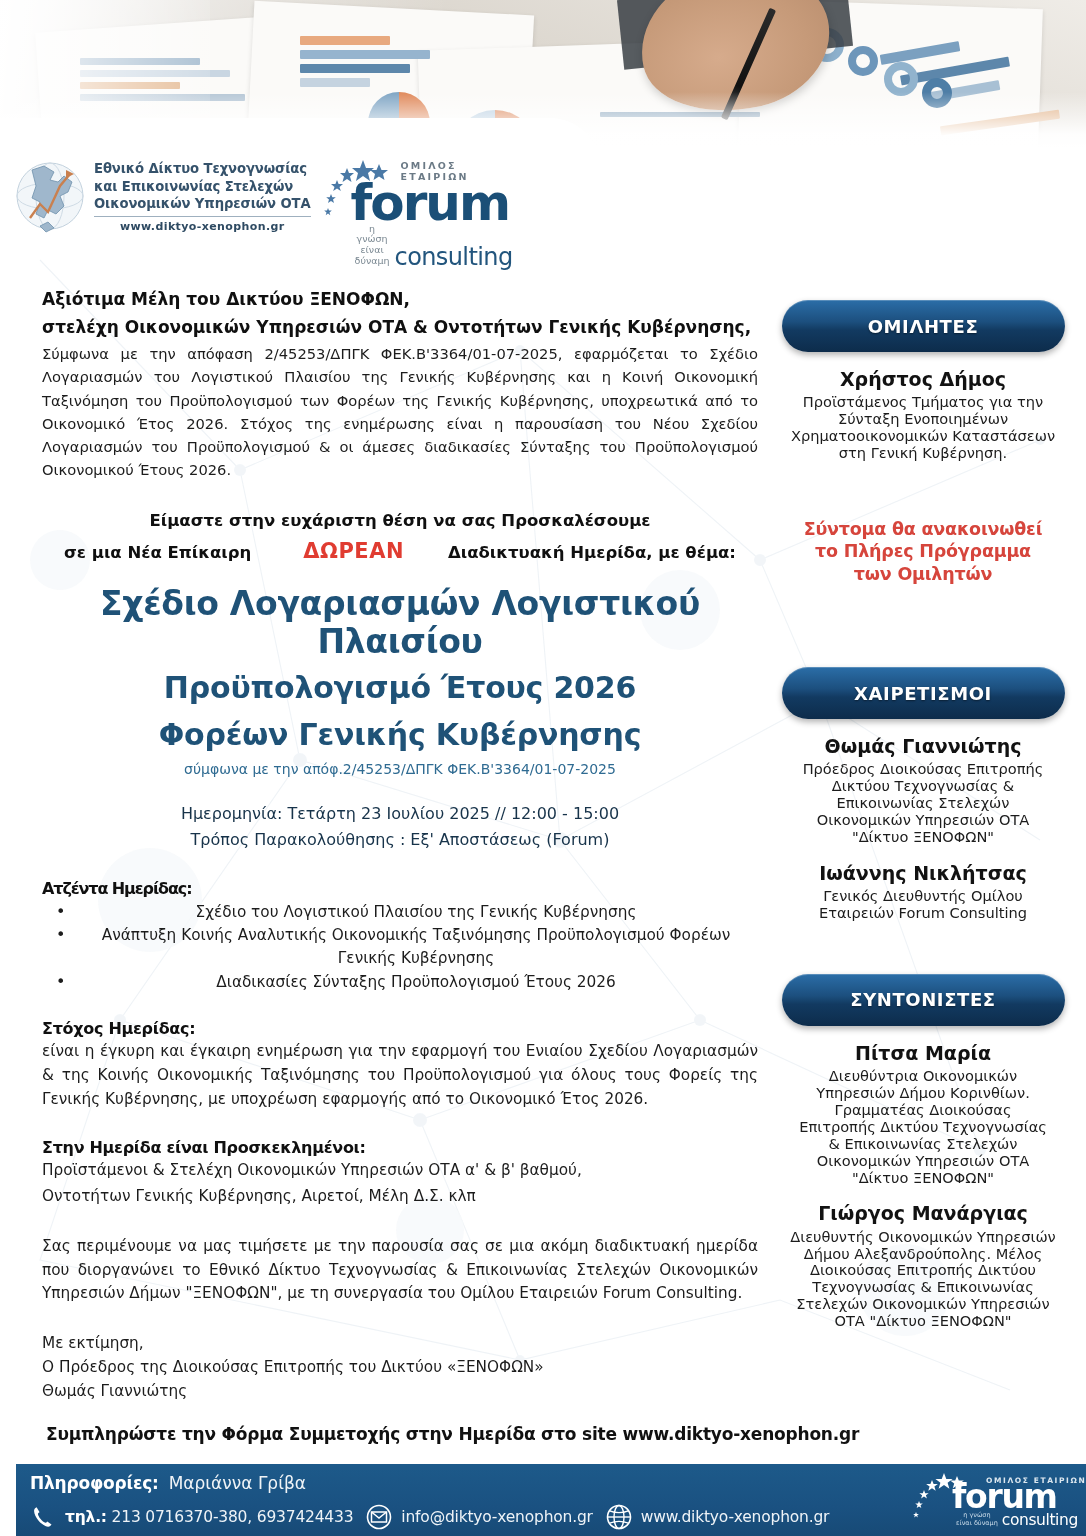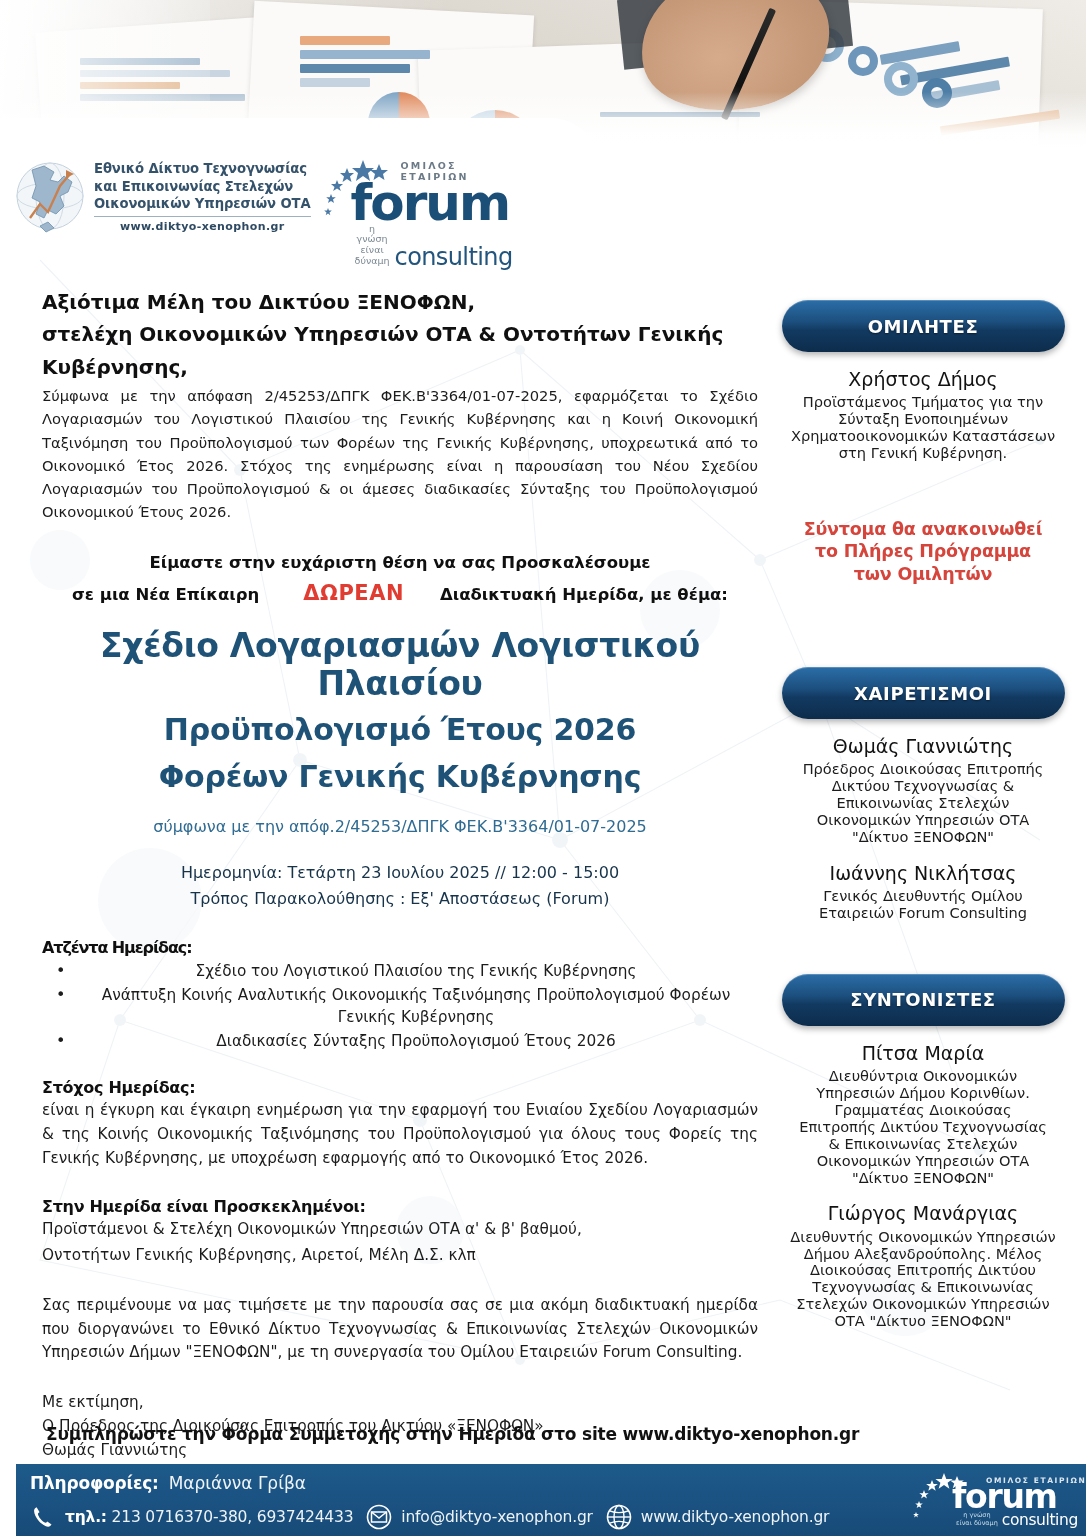--- a/index.html
+++ b/index.html
@@ -123,40 +123,40 @@
   }
 
   
   #content { position: absolute; top: 286px; left: 0; width: 1086px; }
   #left-col { position: absolute; left: 42px; top: 0; width: 716px; }
   #right-col { position: absolute; left: 778px; top: 14px; width: 290px; text-align: center; }
 
   
   .salut {
     font-family: "DejaVu Sans", sans-serif;
-    font-size: 20px; font-weight: 700; color: #101010;
+    font-size: 17px; font-weight: 700; color: #101010;
     line-height: 1.62;
   }
   .intro-para {
     font-family: "DejaVu Sans", sans-serif;
     font-size: 14.7px; color: #1c1c1c; line-height: 1.58;
     text-align: justify; margin-top: 1px;
   }
 
   
   .invite-wrap { margin-top: 30px; text-align: center; }
   .invite-l1 {
     font-family: "DejaVu Sans", sans-serif;
     font-size: 16.5px; font-weight: 700; color: #101010;
   }
   .invite-l2 {
     font-family: "DejaVu Sans", sans-serif;
     font-size: 16.5px; font-weight: 700; color: #101010;
     margin-top: 9px;
-    display: flex; justify-content: center; align-items: baseline; gap: 0;
+    display: flex; justify-content: center; align-items: baseline; gap: 8px;
   }
   .invite-l2 .seg-a { }
   .invite-l2 .free {
     color: #e03c31; font-size: 21px; font-weight: 700;
     letter-spacing: .5px; padding: 0 36px 0 44px;
   }
   .invite-l2 .seg-b { }
 
   .title-main {
     margin-top: 22px;
@@ -169,23 +169,23 @@
     font-family: "DejaVu Sans", sans-serif;
     font-size: 19px; color: #2d6a93;
   }
   .title-sub {
     margin-top: 8px; text-align: center;
     font-family: "DejaVu Sans", sans-serif;
     font-size: 30px; font-weight: 700; color: #1f5277;
     line-height: 1.28; letter-spacing: -.2px;
   }
   .title-ref {
-    margin-top: 21px; 
-    font-family: "DejaVu Sans", sans-serif;
-    font-size: 16px; color: #2f6b92;
+    margin-top: 7px; 
+    font-family: "DejaVu Sans", sans-serif;
+    font-size: 14px; color: #2f6b92;
   }
   .meta-lines {
     margin-top: 24px; text-align: center;
     font-family: "DejaVu Sans", sans-serif;
     font-size: 16px; color: #17334a; line-height: 1.62;
   }
 
   
   .sec { margin-top: 26px; }
   .sec-head {
@@ -234,21 +234,21 @@
   }
   .pill span {
     font-family: "DejaVu Sans", sans-serif;
     font-size: 18px; font-weight: 700; color: #ffffff;
     letter-spacing: .6px;
     text-shadow: 0 1px 2px rgba(0,0,0,.45);
   }
   .person { margin-top: 16px; }
   .person .nm {
     font-family: "DejaVu Sans", sans-serif;
-    font-size: 19px; font-weight: 400; color: #121212; line-height: 1.22;
+    font-size: 19px; font-weight: 700; color: #121212; line-height: 1.22;
   }
   .person .role {
     font-family: "DejaVu Sans", sans-serif;
     font-size: 14.6px; color: #1c1c1c; line-height: 1.16; margin-top: 3px;
   }
   .note-red {
     font-family: "DejaVu Sans", sans-serif;
     font-size: 17.5px; font-weight: 700; color: #d6453c;
     line-height: 1.28; letter-spacing: -.2px;
   }

